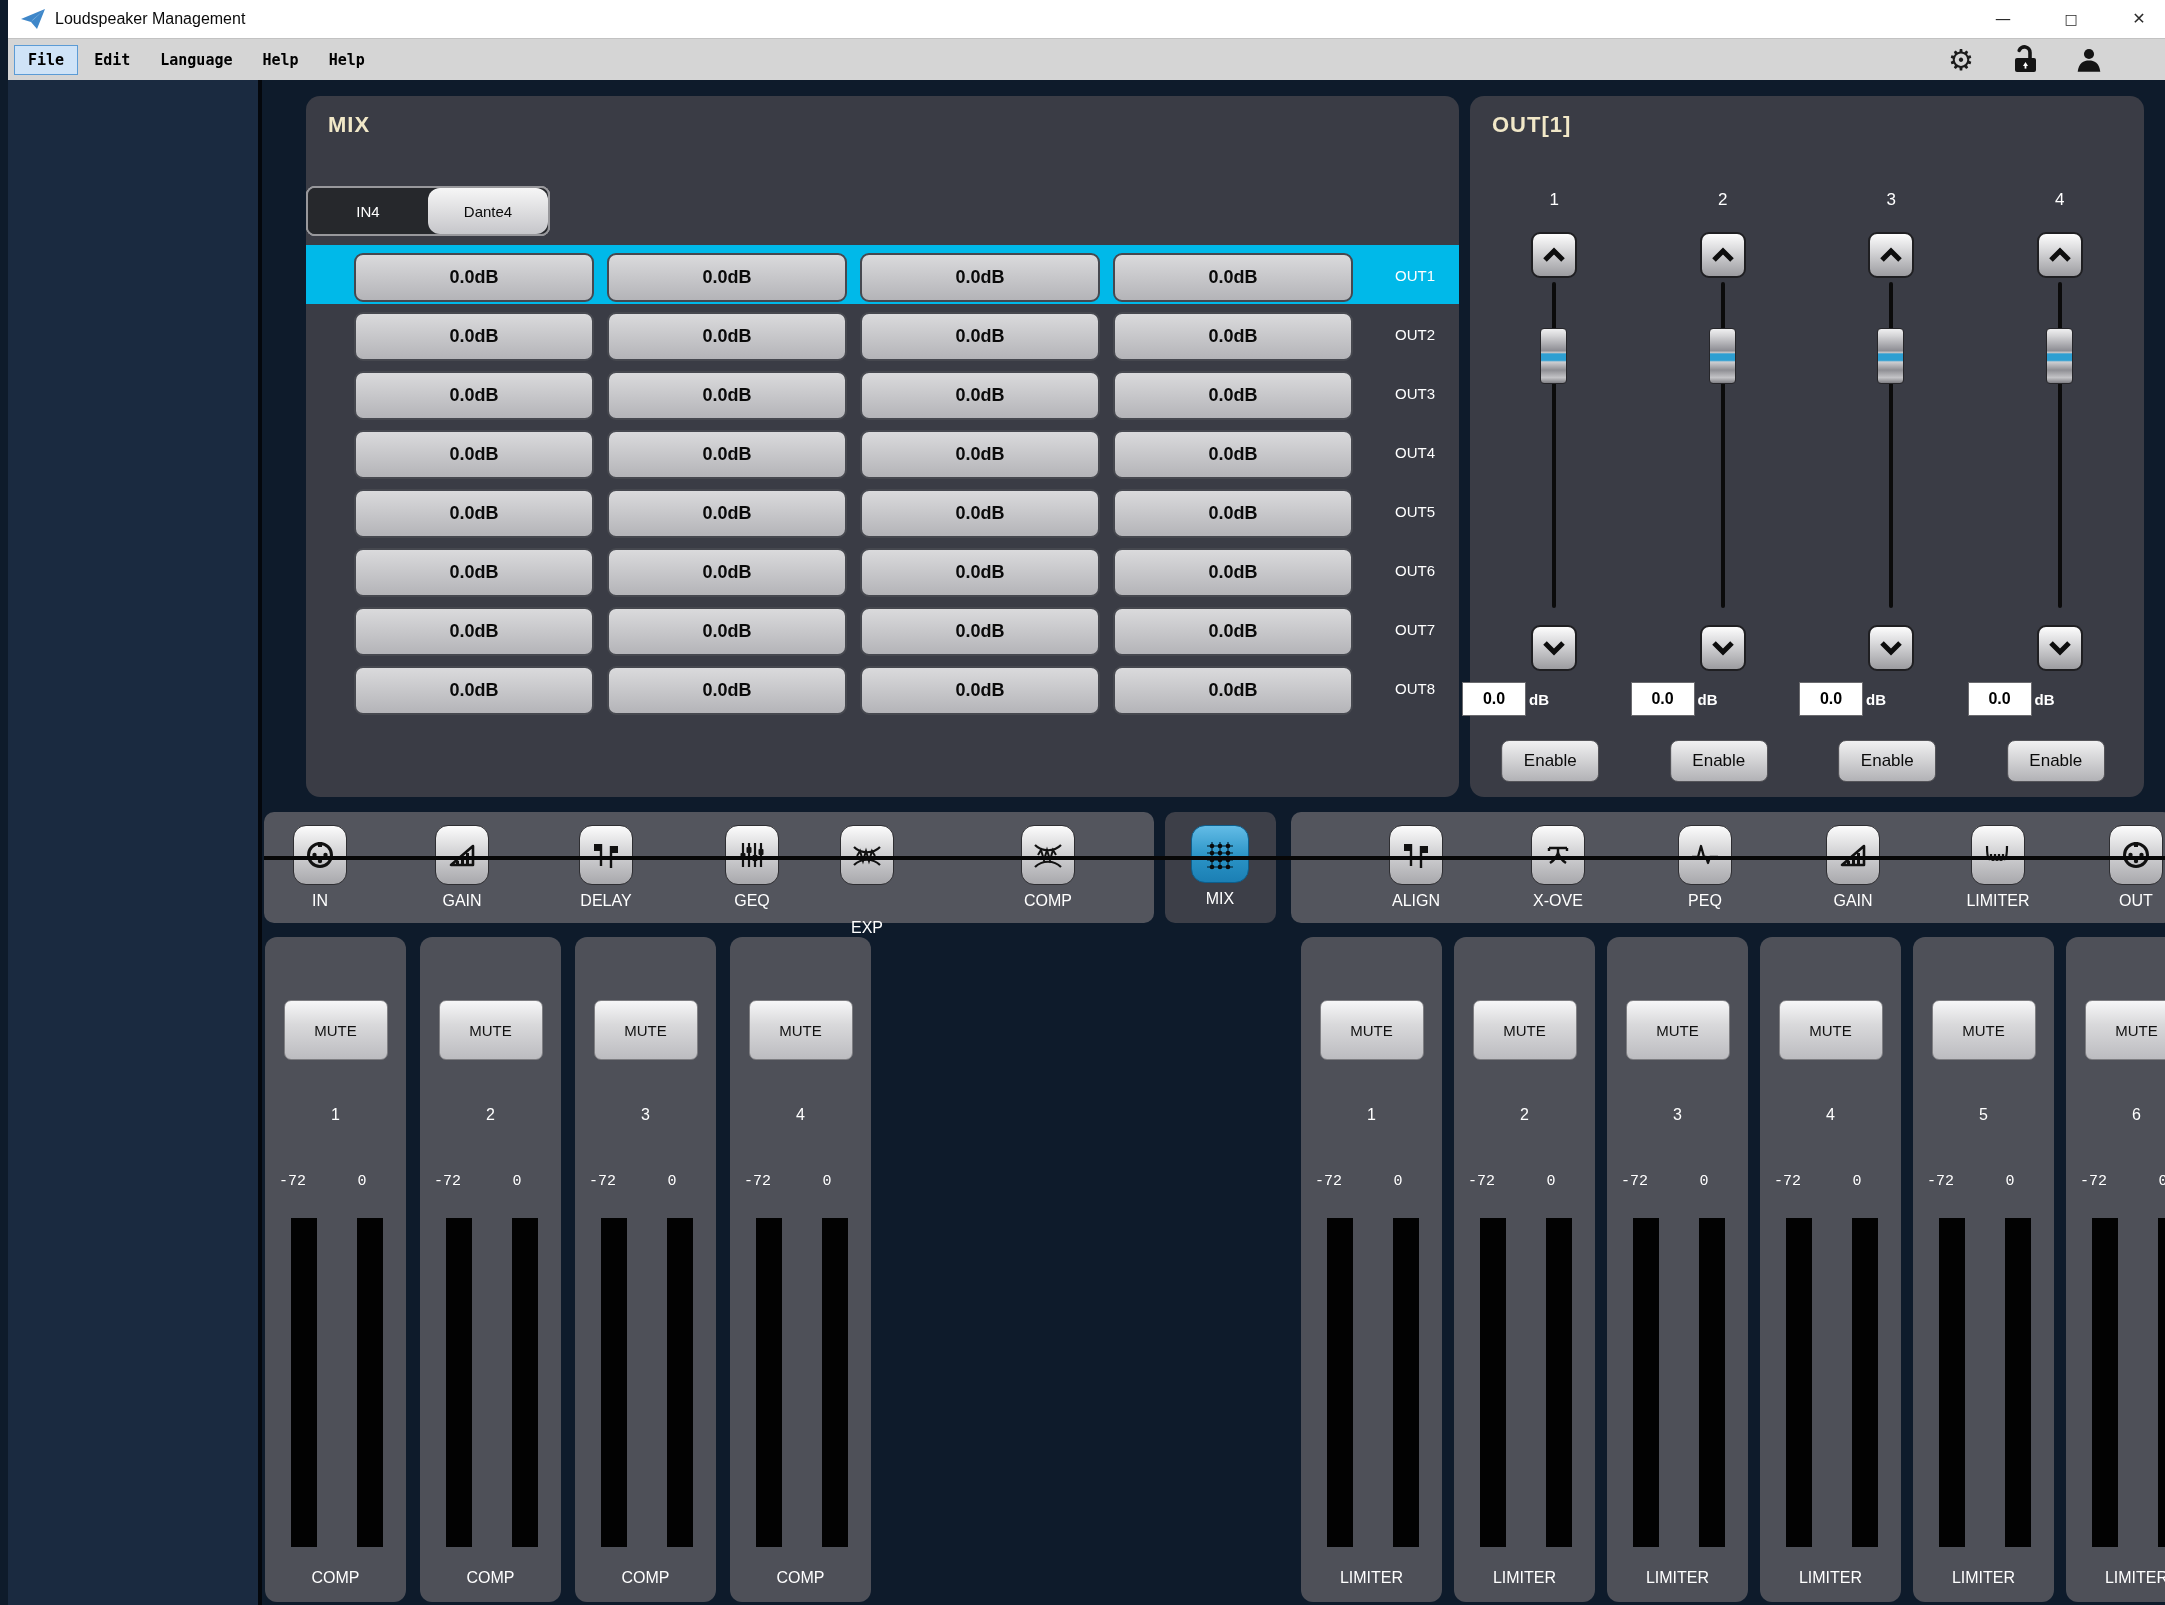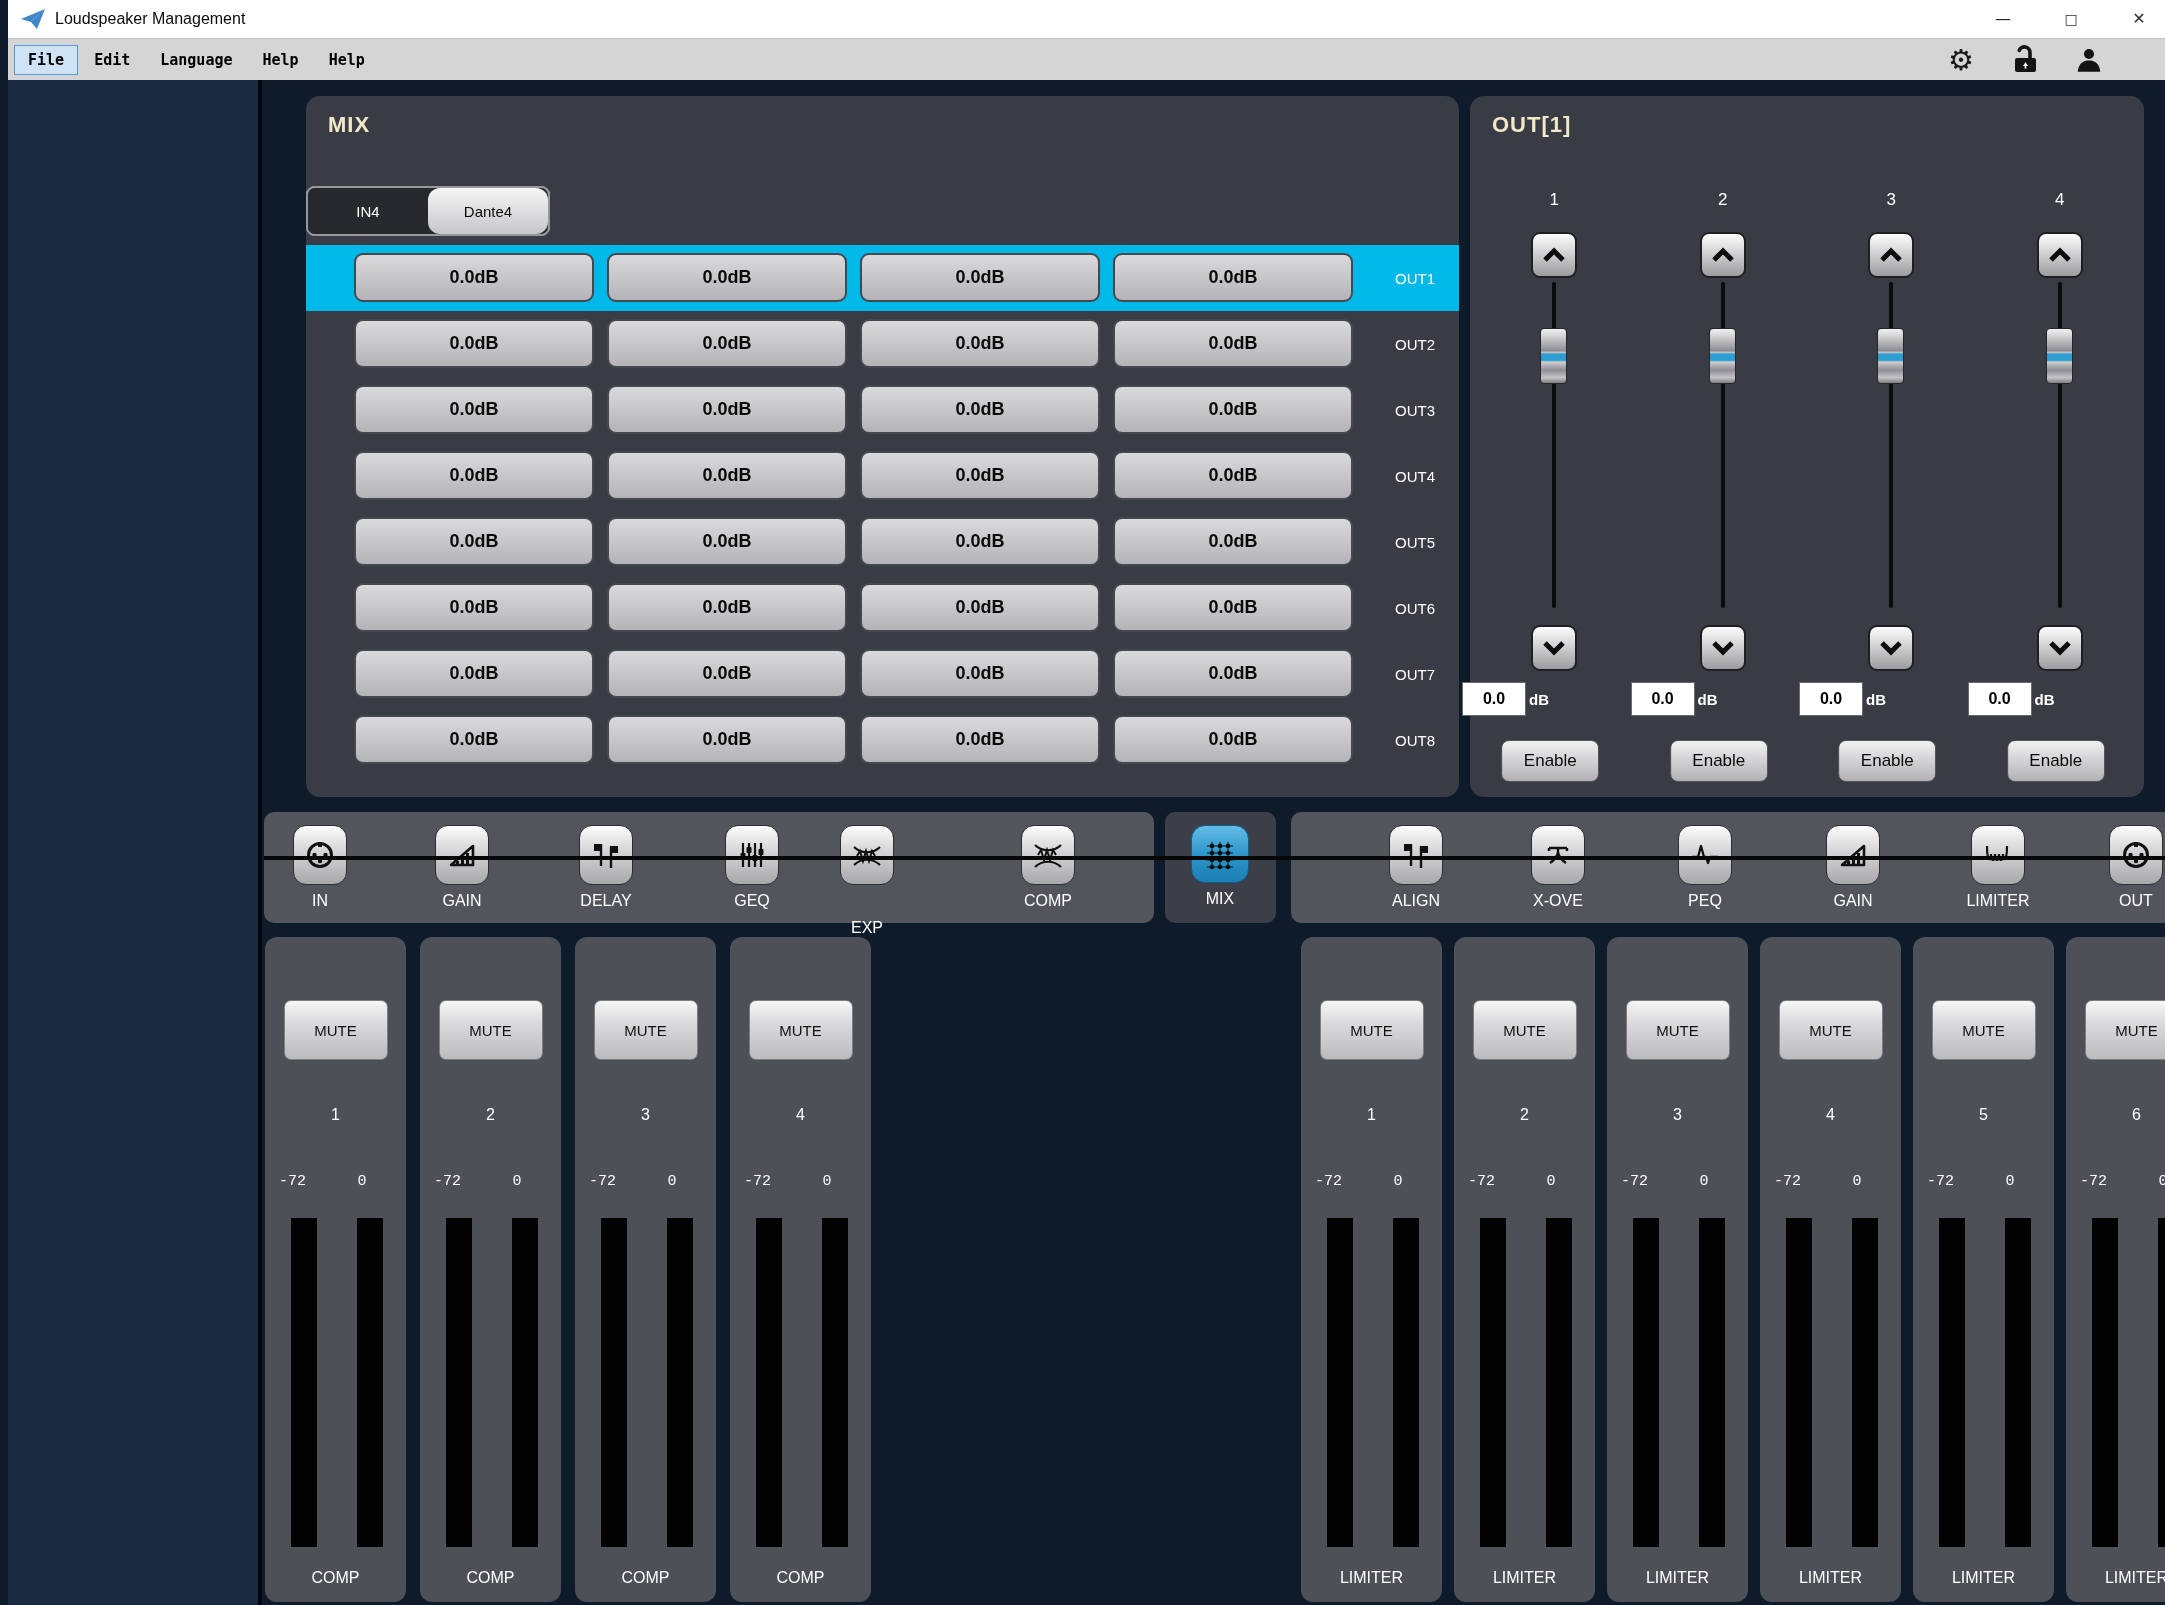--- a/index.html
+++ b/index.html
@@ -35,21 +35,21 @@
   .panel-title{position:absolute;left:22px;top:16px;font-size:22px;font-weight:bold;
                color:#f1e8c8;letter-spacing:1px;}
   .toggles{position:absolute;left:0;top:90px;width:100%;height:48px;}
   .toggle-group{position:absolute;top:0;width:240px;height:46px;display:flex;
                 border:2px solid #98989c;border-radius:9px;overflow:hidden;background:#26282c;}
   .toggle-in,.toggle-dante{flex:1;border:none;font-size:15px;display:flex;align-items:center;
                 justify-content:center;cursor:default;padding:0;font-family:Liberation Sans, sans-serif;}
   .toggle-in{background:#26282c;color:#fff;}
   .toggle-dante{background:linear-gradient(#f6f6f6,#c6c6ca);color:#0a0a0a;border-radius:12px;}
   .matrix{position:absolute;left:0;top:149px;width:100%;}
-  .matrix-row{position:relative;height:66px;width:100%;}
+  .matrix-row{position:relative;height:59px;width:100%;}
   .matrix-row.selected{background:#00b9e9;}
   .cell{position:absolute;top:8px;width:240px;height:49px;border-radius:9px;
         background:linear-gradient(#dadadc,#b4b4b8);border:2px solid #46484f;
         font-size:18px;font-weight:bold;color:#0a0a0a;display:flex;align-items:center;
         justify-content:center;padding:0;cursor:default;font-family:inherit;box-sizing:border-box;}
   .cell.c0{left:48px;} .cell.c1{left:301px;} .cell.c2{left:554px;} .cell.c3{left:807px;}
   .out-label{position:absolute;right:12px;top:50%;transform:translateY(-50%);width:64px;
              text-align:center;color:#fff;font-size:15px;}
   
   .out-panel{position:absolute;left:1462px;top:16px;width:674px;height:701px;

